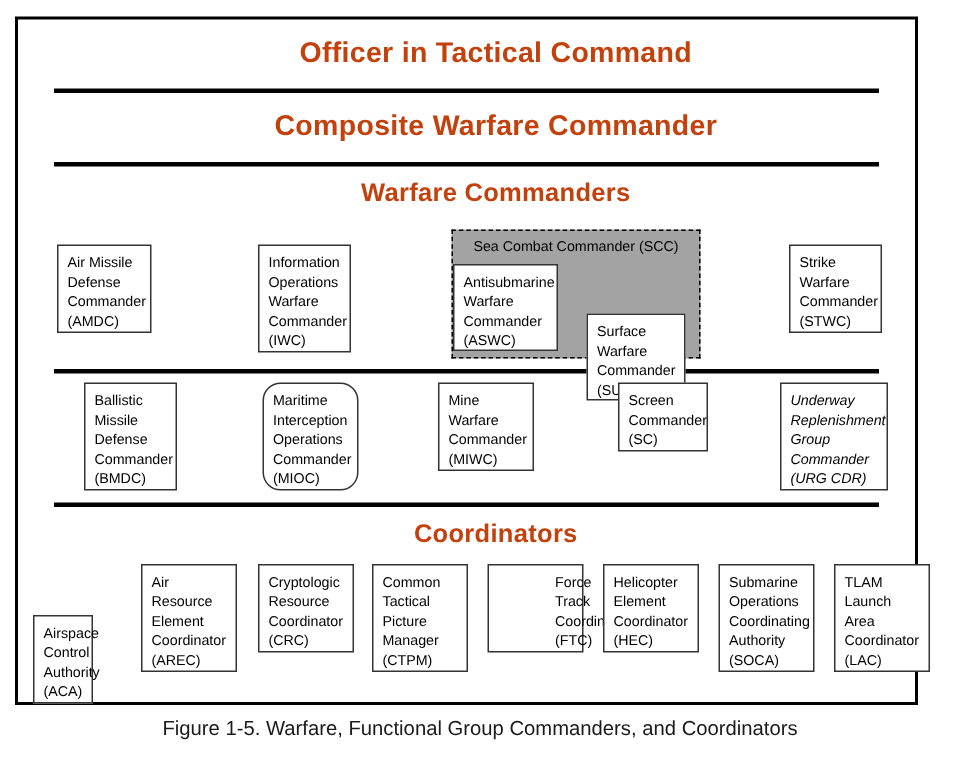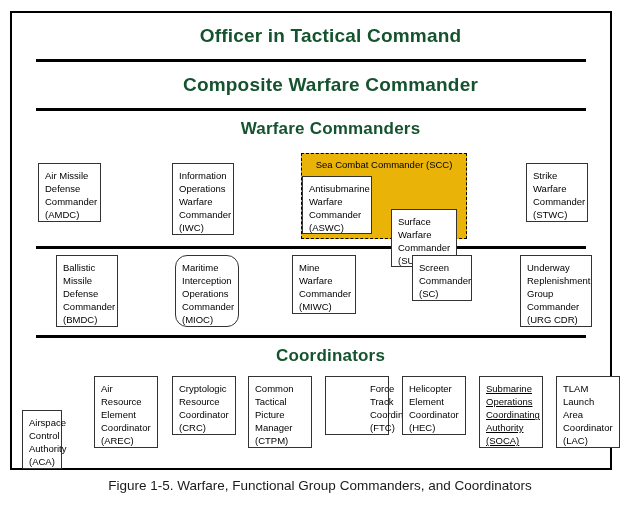--- a/index.html
+++ b/index.html
@@ -23,21 +23,21 @@
     width: 602px;
     height: 459px;
     border: 2px solid #000000;
     box-sizing: border-box;
     background: #ffffff;
   }
 
   .hdr {
     text-align: center;
     font-weight: bold;
-    color: #14532d;
+    color: #c2410c;
     line-height: 1.1;
     margin-left: 39px;
   }
   .hdr-top {
     font-size: 19px;
     padding-top: 13px;
     padding-bottom: 12px;
     letter-spacing: 0.2px;
   }
   .hdr-section {
@@ -69,21 +69,21 @@
     color: #000000;
     padding: 5px 6px 4px 6px;
     white-space: pre-line;
     text-align: left;
   }
 
   .group-box {
     position: absolute;
     border: 1.6px dashed #000000;
     box-sizing: border-box;
-    background: #eab308;
+    background: #a3a3a3;
   }
   .group-title {
     text-align: center;
     font-size: 9.5px;
     line-height: 13px;
     padding-top: 4px;
     color: #000000;
   }
 
   .caption {
@@ -148,21 +148,21 @@
 Operations
 Commander
 (MIOC)</div>
       <div class="node" style="left: 280px; top: 6px; width: 64px; height: 59px;">Mine
 Warfare
 Commander
 (MIWC)</div>
       <div class="node" style="left: 400px; top: 6px; width: 60px; height: 46px;">Screen
 Commander
 (SC)</div>
-      <div class="node" style="left: 508px; top: 6px; width: 72px; height: 72px;">Underway
+      <div class="node" style="left: 508px; top: 6px; width: 72px; height: 72px; font-style: italic;">Underway
 Replenishment
 Group
 Commander
 (URG CDR)</div>
     </div>
   <div class="rule"></div>
 
   <div class="hdr hdr-section">Coordinators</div>
   <div class="row" id="row-coordinators" style="height:84px;">
       <div class="node" style="left: 10px; top: 4px; width: 40px; height: 59px; margin-top: 34px;">Airspace
@@ -184,21 +184,21 @@
 Manager
 (CTPM)</div>
       <div class="node" style="left: 313px; top: 4px; width: 64px; height: 59px; padding-left: 44px;">Force
 Track
 Coordinator
 (FTC)</div>
       <div class="node" style="left: 390px; top: 4px; width: 64px; height: 59px;">Helicopter
 Element
 Coordinator
 (HEC)</div>
-      <div class="node" style="left: 467px; top: 4px; width: 64px; height: 72px; text-decoration: underline;">Submarine
+      <div class="node" style="left: 467px; top: 4px; width: 64px; height: 72px;">Submarine
 Operations
 Coordinating
 Authority
 (SOCA)</div>
       <div class="node" style="left: 544px; top: 4px; width: 64px; height: 72px;">TLAM
 Launch
 Area
 Coordinator
 (LAC)</div>
     </div>

